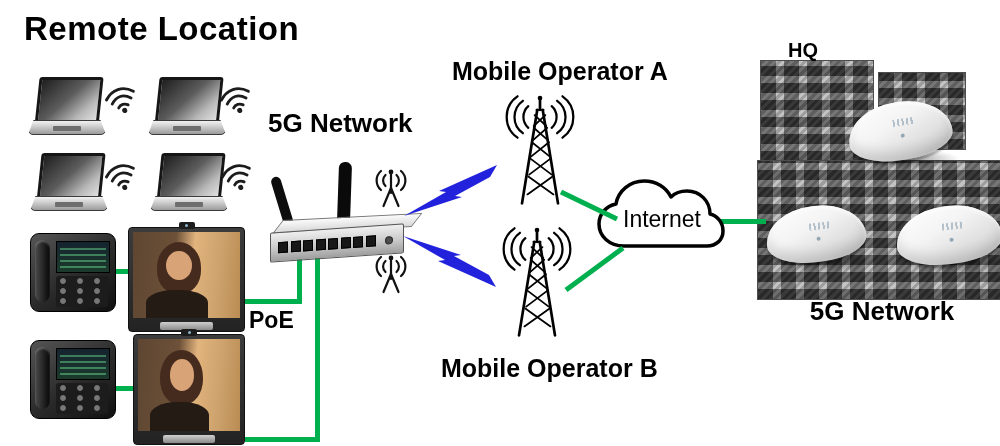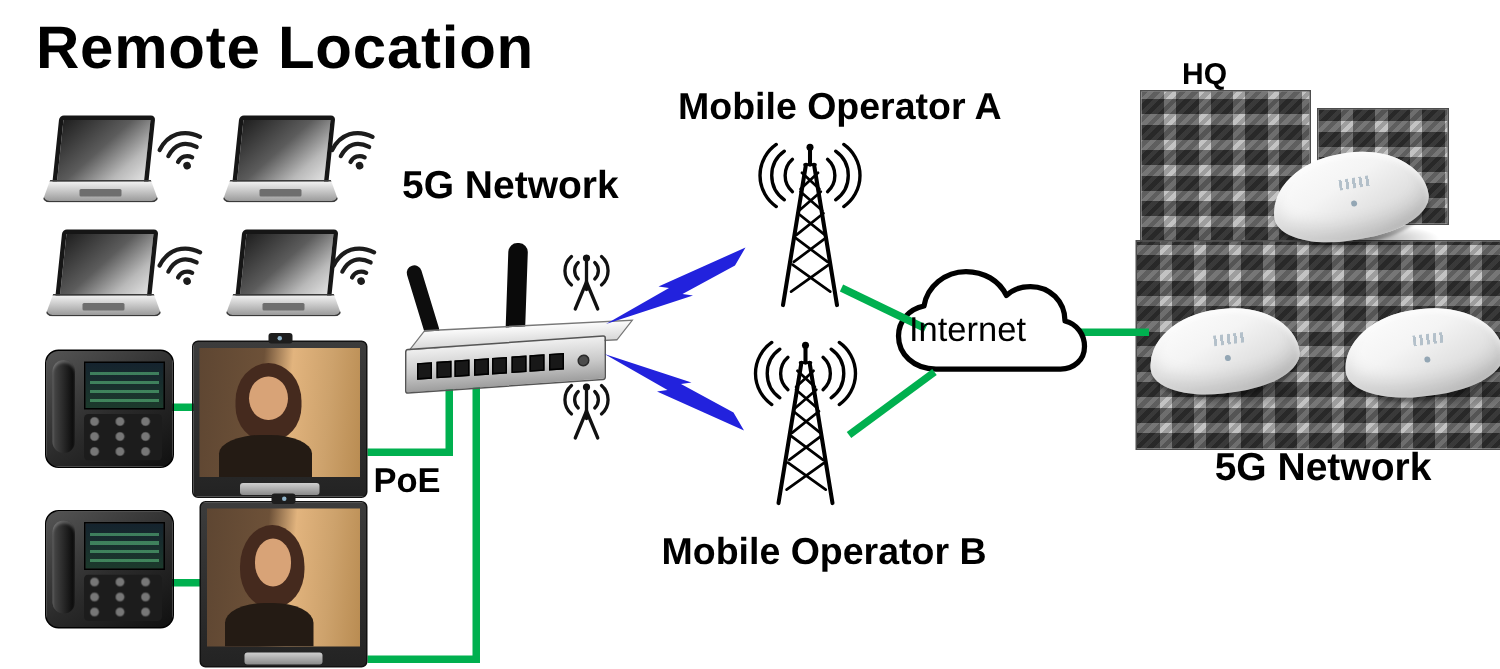--- a/index.html
+++ b/index.html
@@ -9,28 +9,28 @@
   }
   html,body{margin:0;padding:0;background:#ffffff;}
   #canvas{
     position:relative;width:1000px;height:446px;overflow:hidden;background:#ffffff;
     font-family:"Liberation Sans",sans-serif;color:var(--ink);
   }
   .abs{position:absolute;}
   .lbl{position:absolute;font-weight:bold;color:var(--ink);white-space:nowrap;line-height:1;}
 
   
-  .title{left:24px;top:12px;font-size:40px;letter-spacing:.5px;}
+  .title{left:24px;top:12px;font-size:33px;letter-spacing:.5px;}
   .gw-label{left:268px;top:110px;font-size:26px;}
   .opA-label{left:452px;top:59px;font-size:25px;}
   .opB-label{left:441px;top:356px;font-size:25px;}
   .hq-label{left:788px;top:40px;font-size:20px;z-index:9;}
   .hq-caption{left:796px;top:298px;width:172px;text-align:center;font-size:26px;z-index:9;}
   .poe-label{left:249px;top:309px;font-size:23px;z-index:8;}
-  .inet-label{left:606px;top:208px;width:112px;font-size:23px;font-weight:normal;z-index:7;}
+  .inet-label{left:606px;top:208px;width:112px;text-align:center;font-size:23px;font-weight:normal;z-index:7;}
 
   
   .laptop{width:76px;height:58px;}
   .lt-screen{position:absolute;left:9px;top:0;width:58px;height:44px;border:3px solid #161616;border-radius:3px;
     background:linear-gradient(135deg,#1f1f1f 0%,#5c5c5c 45%,#b9b9b9 75%,#e8e8e8 100%);transform:skewX(-6deg);}
   .lt-base{position:absolute;left:0;bottom:0;width:100%;height:13px;border:1px solid #3a3a3a;border-radius:2px 2px 5px 5px;
     background:linear-gradient(#f2f2f2,#9b9b9b);clip-path:polygon(7% 0,93% 0,100% 100%,0 100%);}
   .lt-key{position:absolute;left:32%;bottom:3px;width:36%;height:5px;background:#6e6e6e;border-radius:1px;}
 
   

